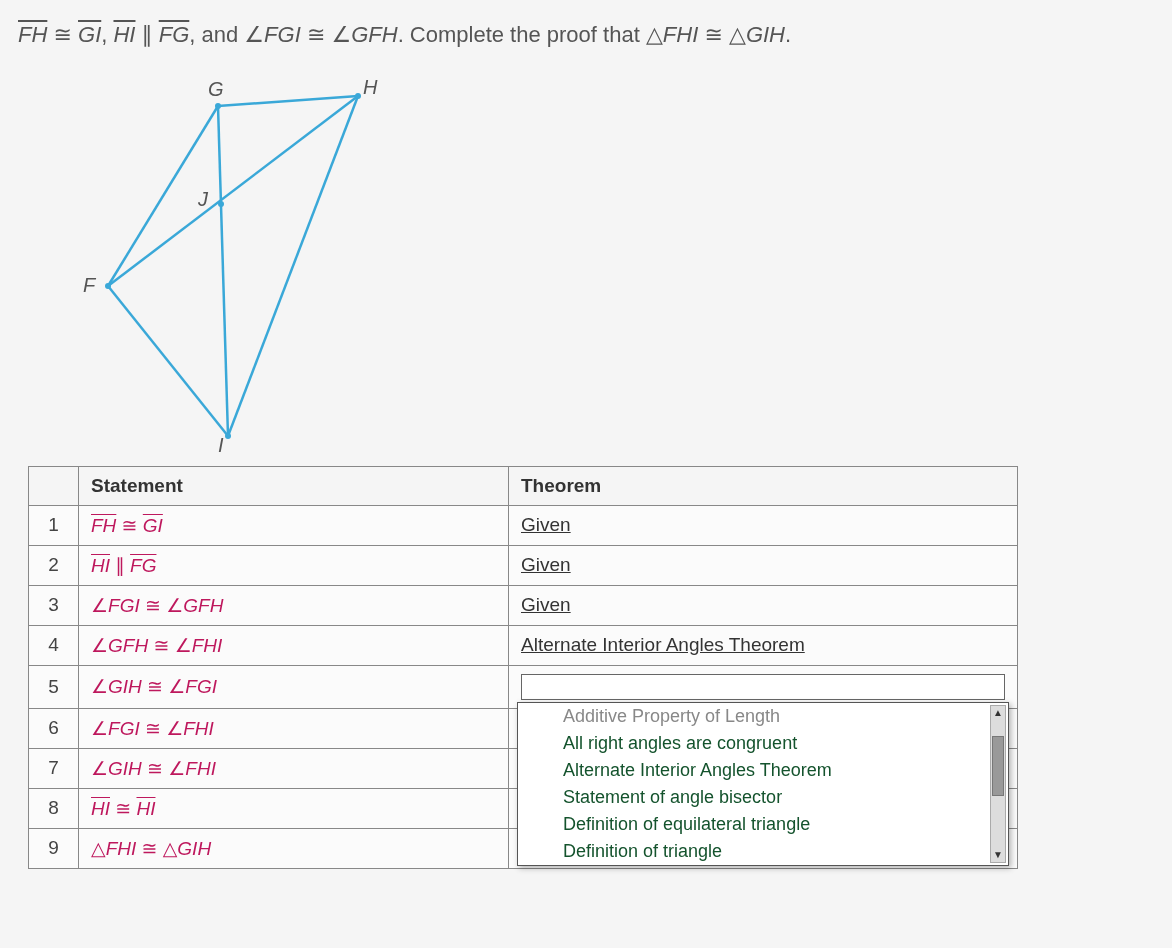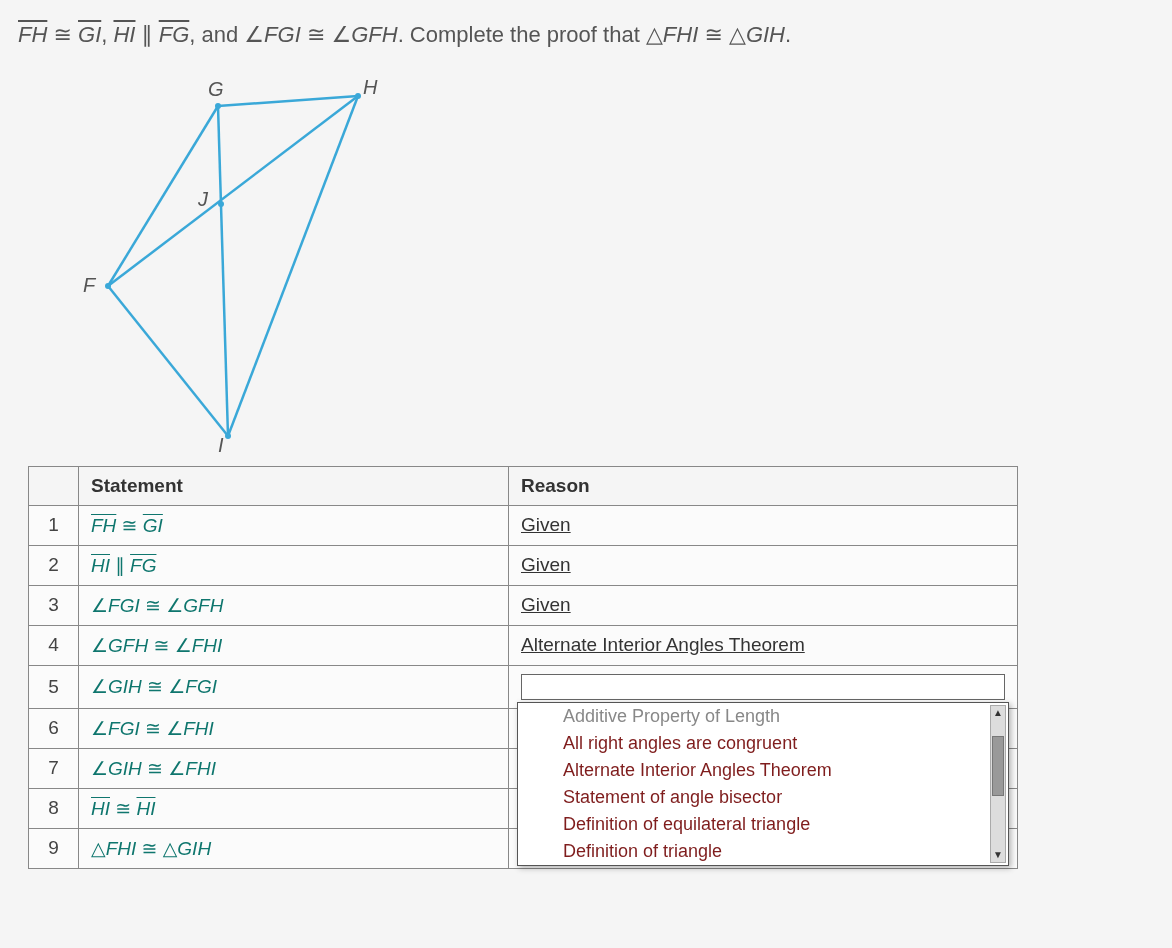--- a/index.html
+++ b/index.html
@@ -54,21 +54,21 @@
     background: rgba(240,240,240,0.5);
   }
   table.proof td.num {
     width: 50px;
     text-align: center;
     color: #444;
   }
   table.proof td.stmt {
     width: 430px;
     font-style: italic;
-    color: #0f766e;
+    color: #be185d;
   }
   table.proof td.stmt .upright { font-style: normal; }
   table.proof td.reason {
     font-style: normal;
     color: #333;
     position: relative;
     text-decoration: underline;
   }
   .reason-input {
     width: 100%;
@@ -85,21 +85,21 @@
     top: 36px;
     background: #fff;
     border: 1px solid #555;
     z-index: 10;
     box-shadow: 2px 2px 6px rgba(0,0,0,0.3);
     padding-left: 37px;
   }
   .dropdown-list .opt {
     padding: 3px 8px;
     font-size: 18px;
-    color: #7f1d1d;
+    color: #14532d;
     cursor: pointer;
     white-space: nowrap;
     overflow: hidden;
   }
   .dropdown-list .opt.cut { color: #888; }
   .dropdown-scroll {
     position: absolute;
     right: 2px;
     top: 2px;
     bottom: 2px;
@@ -167,21 +167,21 @@
   <div class="pt-label" style="left:295px; top:0px;">H</div>
   <div class="pt-label" style="left:150px; top:358px;">I</div>
   <div class="pt-label" style="left:130px; top:112px;">J</div>
 </div>
 
 <table class="proof">
   <thead>
     <tr>
       <th></th>
       <th>Statement</th>
-      <th>Reason</th>
+      <th>Theorem</th>
     </tr>
   </thead>
   <tbody id="proof-body">
       <tr>
         <td class="num">1</td>
         <td class="stmt"><span class="overline">FH</span> <span class="upright">≅</span> <span class="overline">GI</span></td>
         <td class="reason">Given</td>
       </tr>
       <tr>
         <td class="num">2</td>

